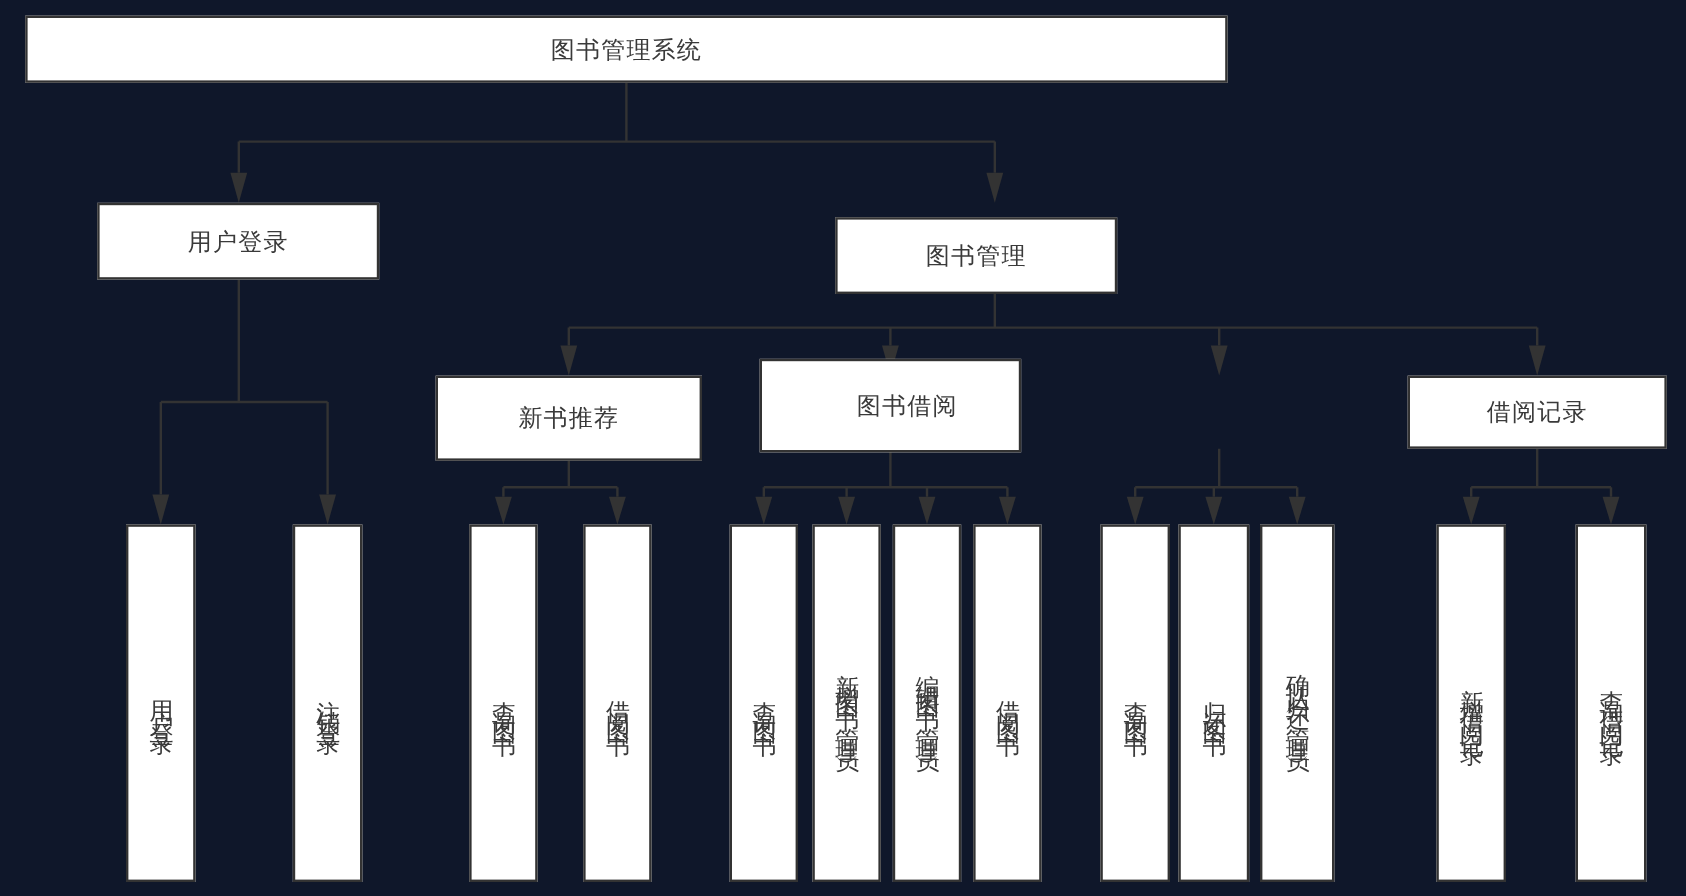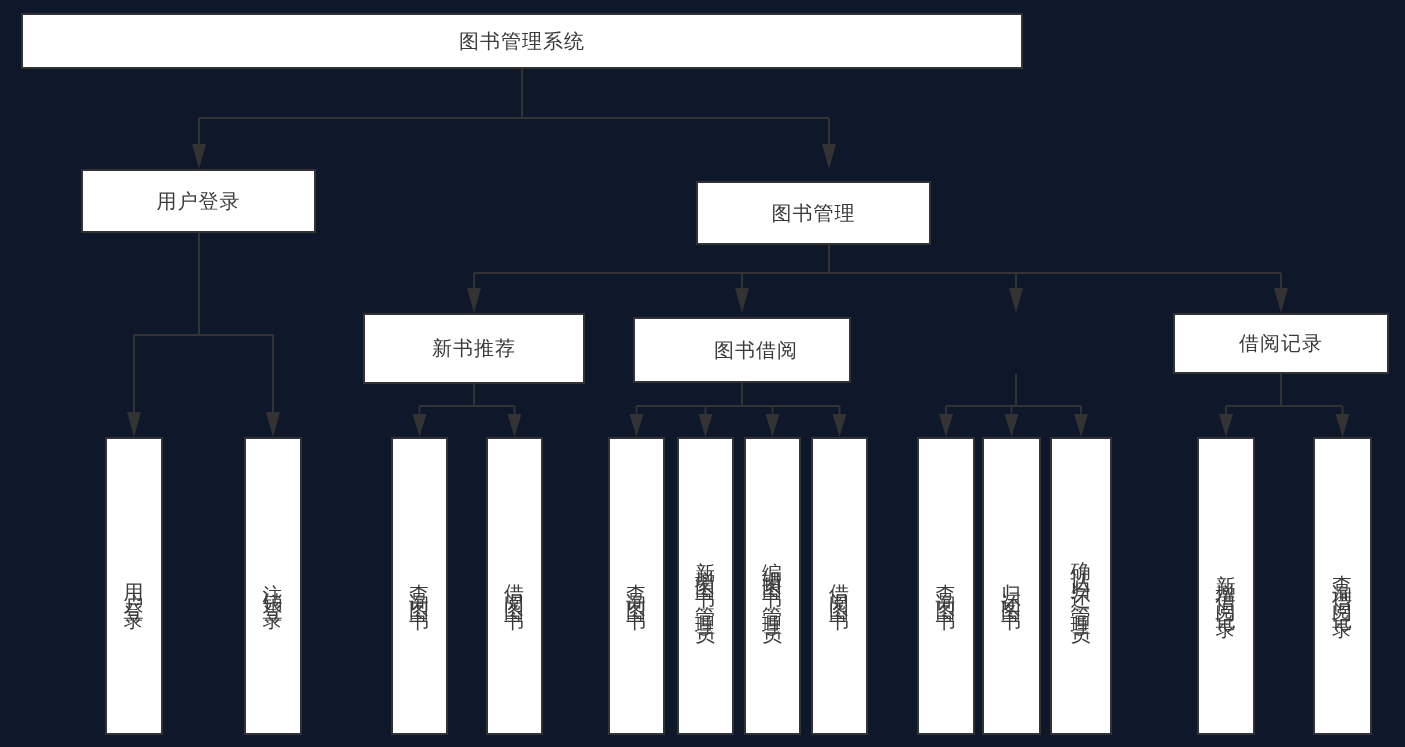--- a/index.html
+++ b/index.html
@@ -83,21 +83,21 @@
     <polygon fill="#333333" stroke="none" points="1219,414 1233,414 1226,437"></polygon>
     <polygon fill="#333333" stroke="none" points="1335.5,414 1349.5,414 1342.5,437"></polygon>
   </svg>
 
   <div class="node h" style="left:21px; top:13px; width:1002px; height:56px;">图书管理系统</div>
 
   <div class="node h" style="left:81px; top:169px; width:235px; height:64px;">用户登录</div>
   <div class="node h" style="left:696px; top:169px; width:235px; height:64px;margin-top:12px;">图书管理</div>
 
   <div class="node h" style="left:363px; top:313px; width:222px; height:71px;">新书推荐</div>
-  <div class="node h" style="left:633px; top:317px; width:218px; height:66px;padding-left:28px;">图书借阅</div>
+  <div class="node h" style="left:633px; top:299px; width:218px; height:78px;padding-left:28px;">图书借阅</div>
   <div class="node h" style="left:1173px; top:313px; width:216px; height:61px;">借阅记录</div>
 
   <div class="node v" style="left:105px; top:437px; width:58px; height:298px;">用户登录</div>
   <div class="node v" style="left:244px; top:437px; width:58px; height:298px;">注销登录</div>
 
   <div class="node v" style="left:391px; top:437px; width:57px; height:298px;">查询图书</div>
   <div class="node v" style="left:486px; top:437px; width:57px; height:298px;">借阅图书</div>
 
   <div class="node v" style="left:608px; top:437px; width:57px; height:298px;">查询图书</div>
   <div class="node v" style="left:677px; top:437px; width:57px; height:298px;">新增图书（管理员）</div>

